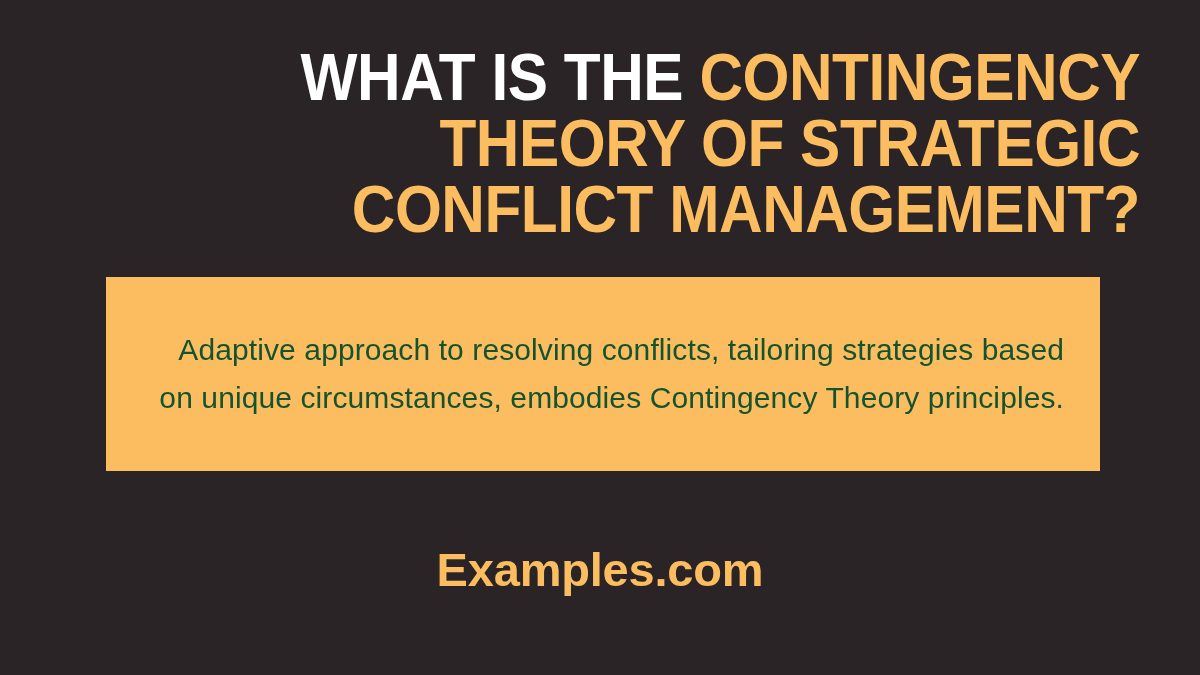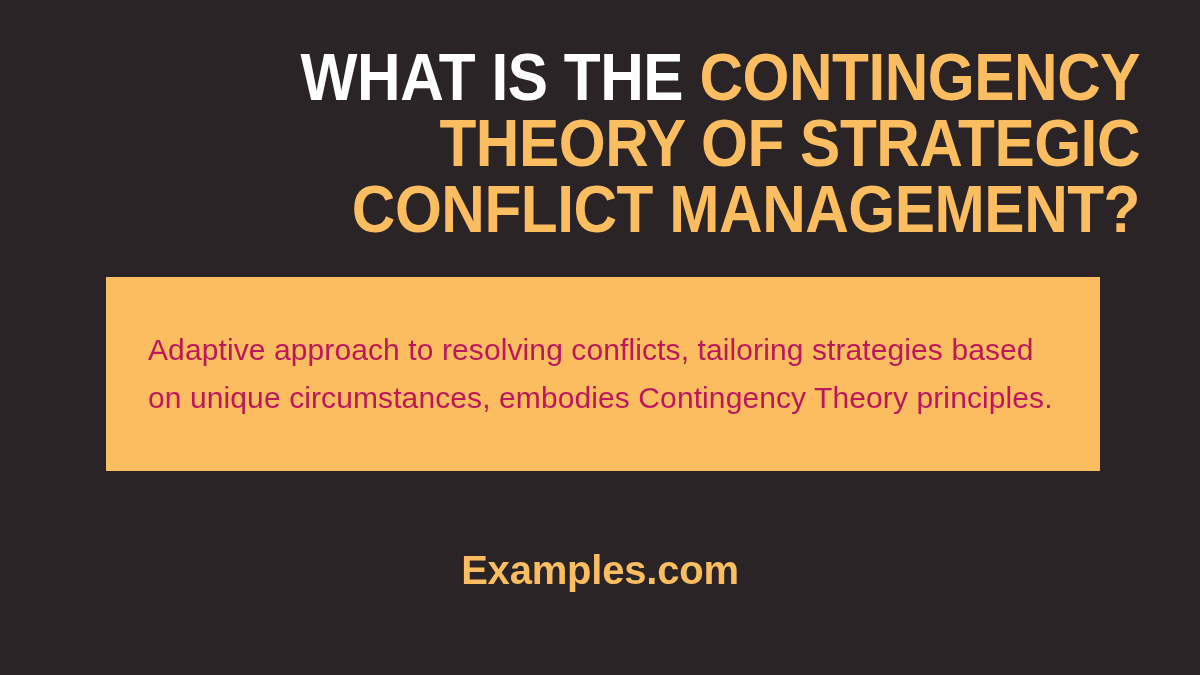--- a/index.html
+++ b/index.html
@@ -55,42 +55,42 @@
     height: 194px;
     background: #fbbd5f;
     display: flex;
     align-items: center;
     justify-content: center;
     box-sizing: border-box;
     padding: 0 34px;
   }
 
   #description-text {
-    margin: 8px;
-    color: #be185d;
+    margin: 2px;
+    color: #14532d;
     font-family: "Liberation Sans Narrow", "Liberation Sans", sans-serif;
     font-weight: 400;
     font-size: 30px;
     line-height: 48px;
-    text-align: left;
+    text-align: right;
     letter-spacing: 0.1px;
     max-width: 930px;
   }
 
   
   #footer-brand {
     position: absolute;
     left: 0;
     top: 550px;
     width: 1200px;
     text-align: center;
     color: #fbbd5f;
     font-family: "Liberation Sans", sans-serif;
     font-weight: 700;
-    font-size: 40px;
+    font-size: 47px;
     line-height: 40px;
     letter-spacing: -0.2px;
   }
 </style>
 </head>
 <body>
 
 <div id="slide">
 
   <div id="title-block">

